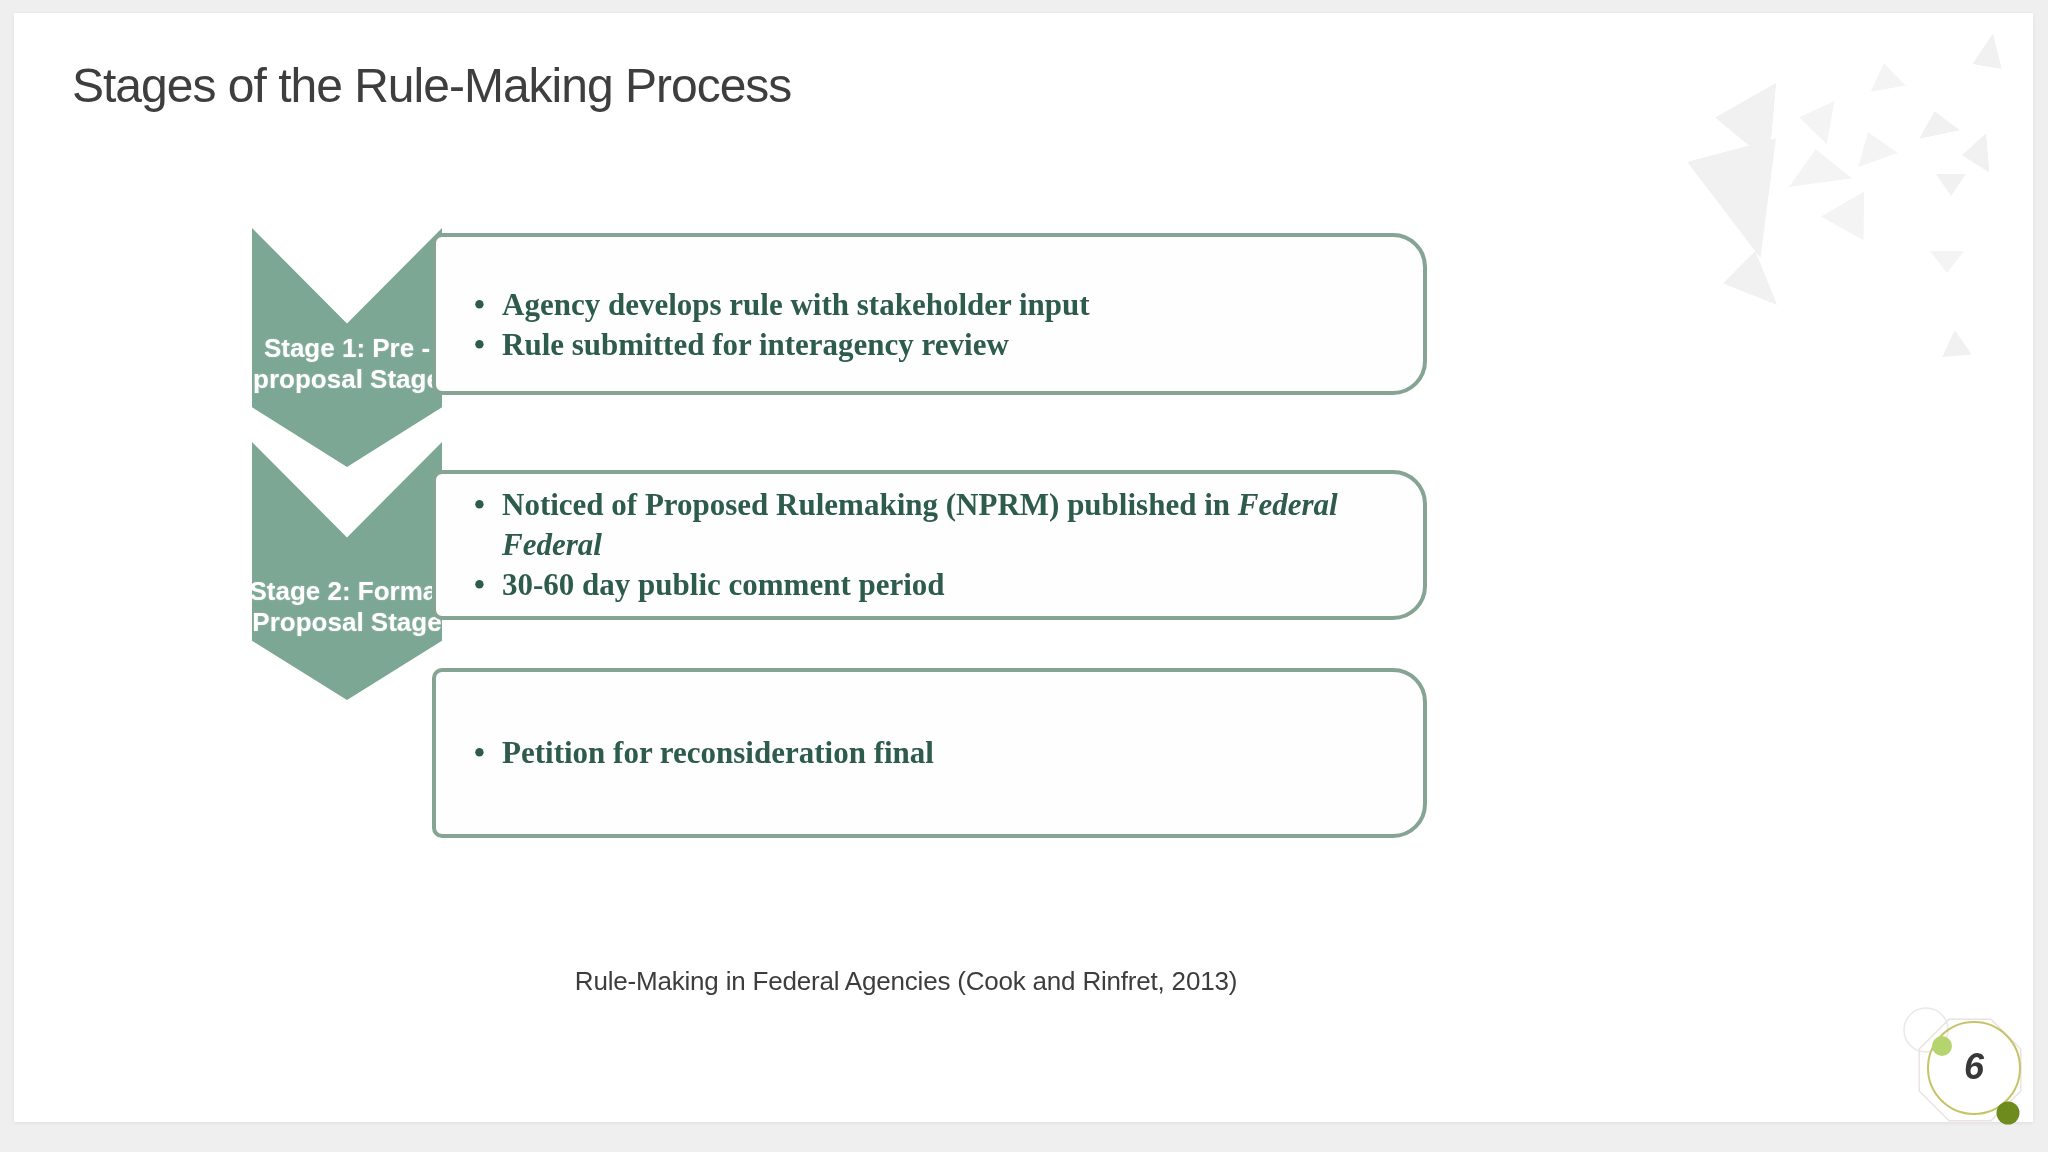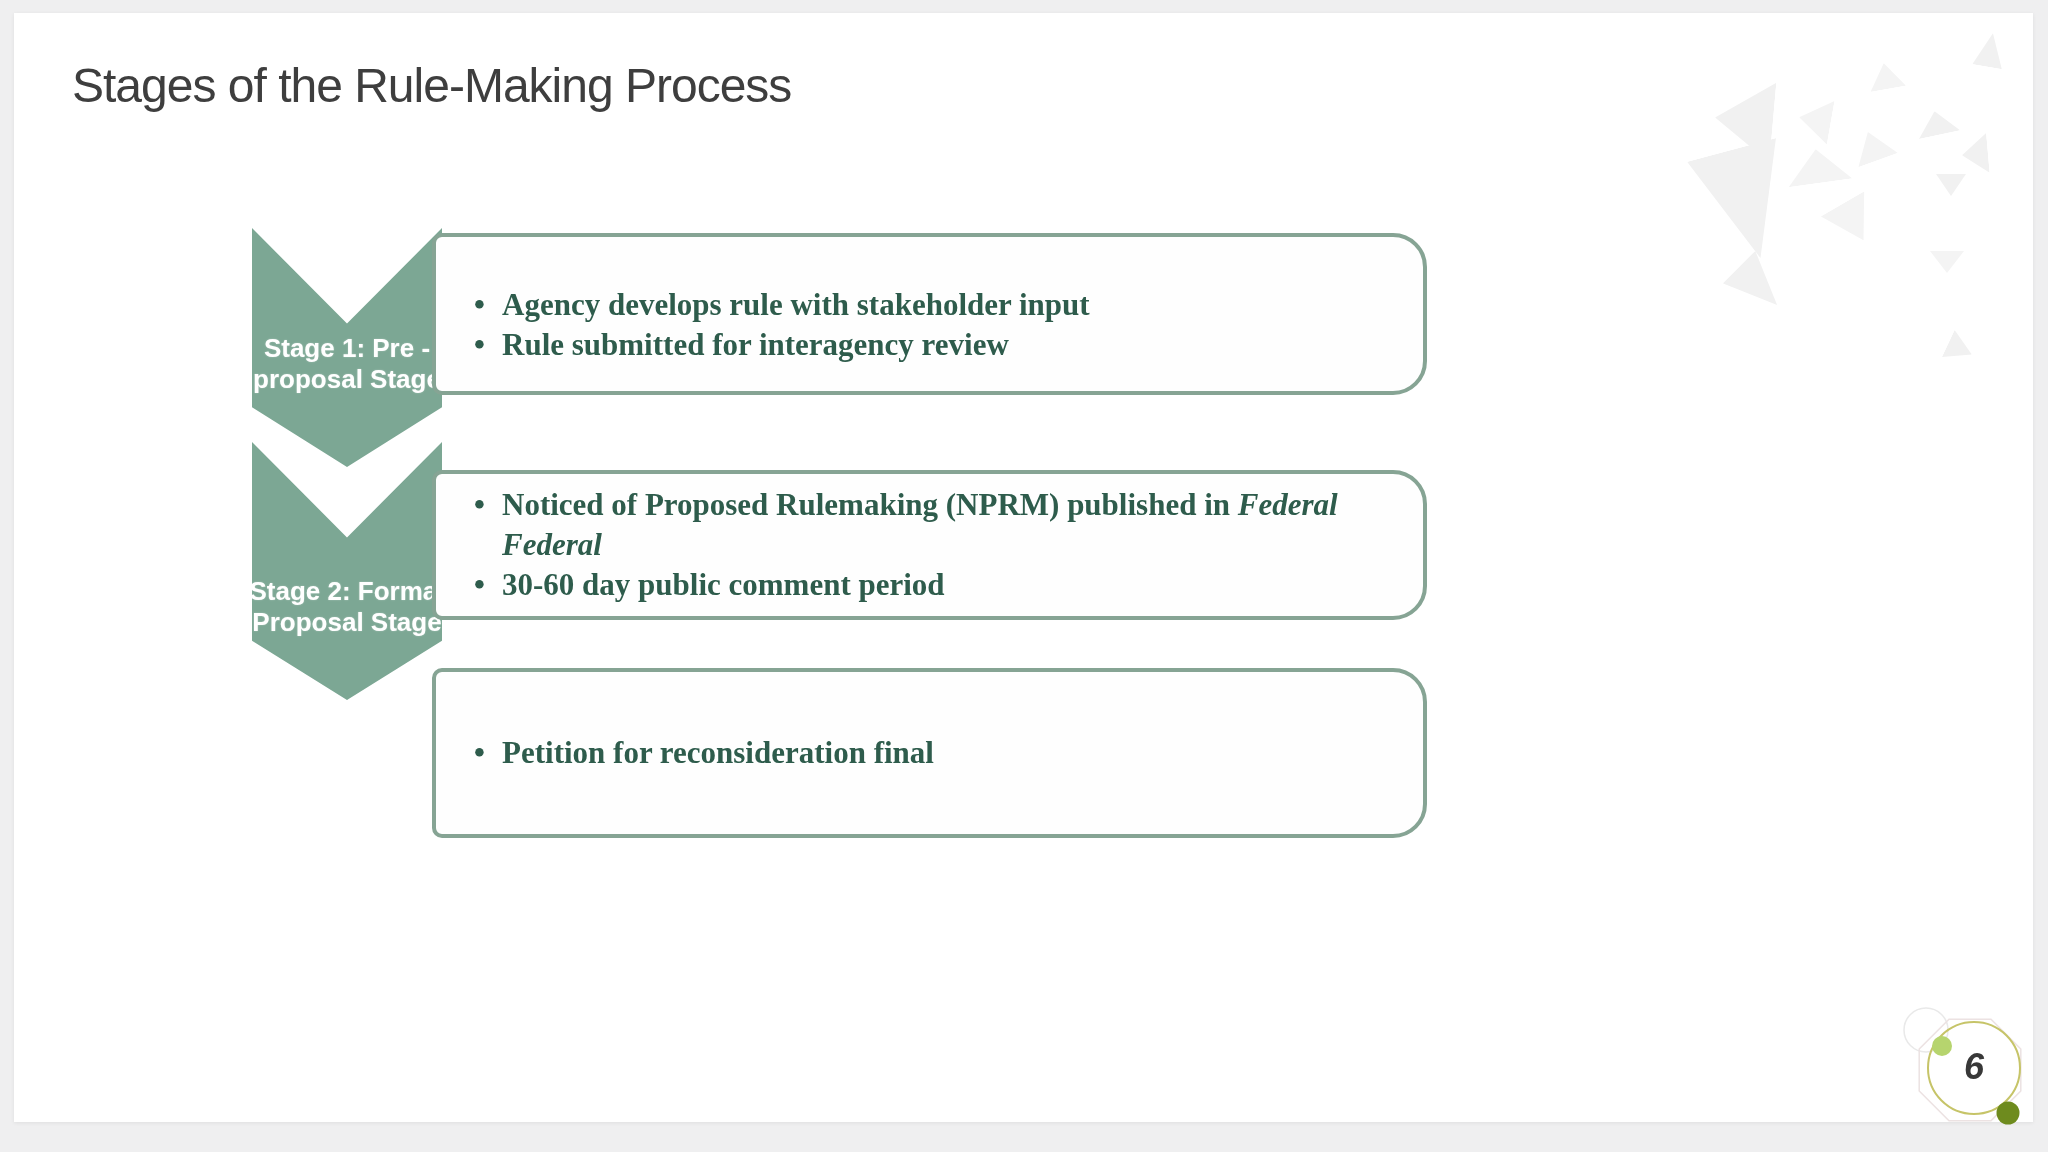--- a/index.html
+++ b/index.html
@@ -150,20 +150,21 @@
       </div>
 
       <div class="stage-box stage-box-3">
         <ul class="bullets">
             <li><span>Petition for reconsideration final</span></li>
           </ul>
       </div>
 
     </div>
 
+    <div class="caption">Rule-Making in Federal Agencies (Cook and Rinfret, 2013)</div>
 
     <div class="badge">
       <svg width="172" height="168" viewBox="0 0 172 168">
         <circle cx="48" cy="42" r="22" fill="none" stroke="#e9e9e9" stroke-width="1.5"></circle>
         <polygon points="142.8,103 113,132.8 71,132.8 41.2,103 41.2,61 71,31.2 113,31.2 142.8,61" fill="none" stroke="#ece2e2" stroke-width="1.5"></polygon>
         <circle cx="96" cy="80" r="46" fill="none" stroke="var(--badge-ring)" stroke-width="2"></circle>
         <circle cx="64" cy="58" r="10" fill="var(--accent-light-green)"></circle>
         <circle cx="130" cy="125" r="11.5" fill="var(--accent-olive)"></circle>
       </svg>
       <div class="badge-number">6</div>

